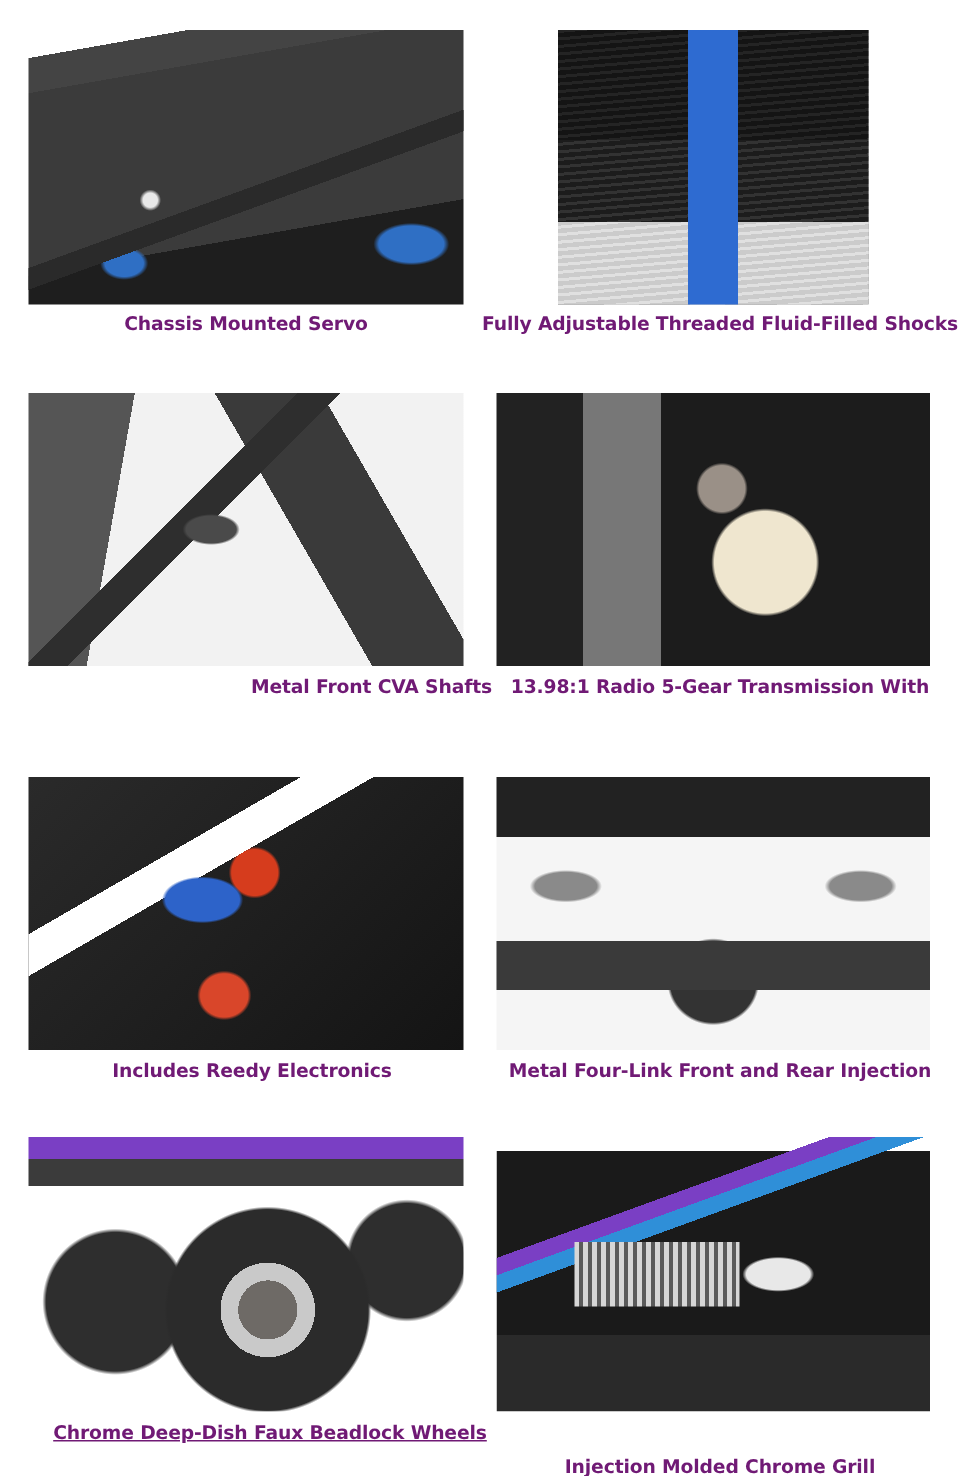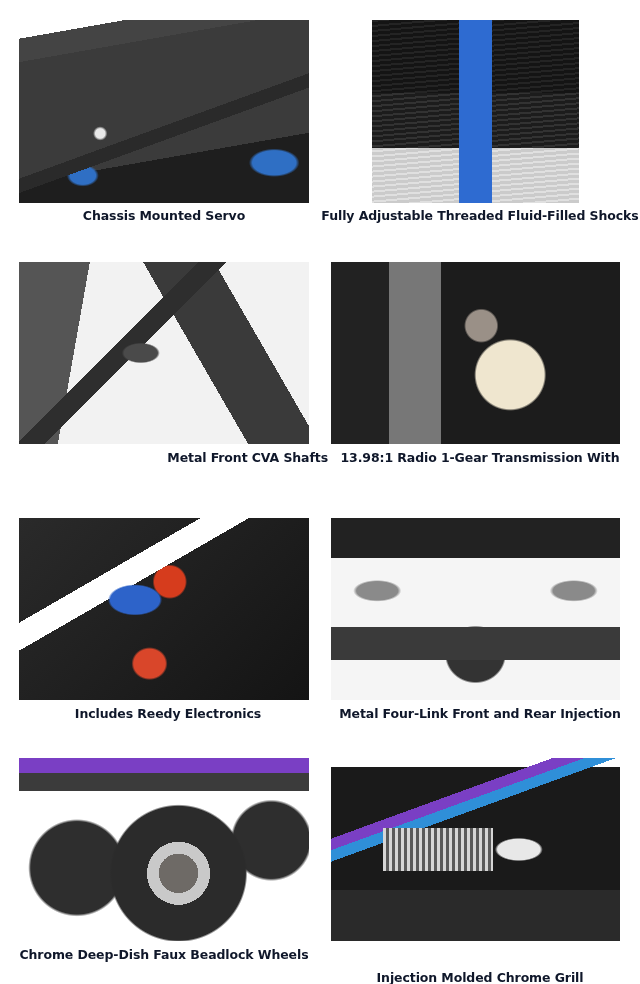--- a/index.html
+++ b/index.html
@@ -1,19 +1,19 @@
 <!DOCTYPE html>
 <html><head>
   <meta charset="utf-8">
   <style>
     html, body { margin: 0; padding: 0; background: #ffffff; }
     body { width: 640px; height: 984px; position: relative; overflow: hidden;
            font-family: "Liberation Sans", "DejaVu Sans", sans-serif; }
     .pic { position: absolute; overflow: hidden; background: #d9d9d9; }
-    .cap { position: absolute; text-align: center; color: #0f172a; font-weight: bold;
+    .cap { position: absolute; text-align: center; color: #701a75; font-weight: bold;
            font-size: 12.5px; line-height: 15px; letter-spacing: -0.1px;
            font-family: "DejaVu Sans", sans-serif; }
     .cap span { display: block; }
     
     .p-servo { background:
       radial-gradient(circle at 28% 62%, #e8e8e8 0 2%, transparent 3%),
       linear-gradient(160deg, transparent 0 55%, #2a2a2a 55% 60%, transparent 60%),
       radial-gradient(ellipse at 88% 78%, #2f6fc4 0 6%, transparent 7%),
       radial-gradient(ellipse at 22% 85%, #2f6fc4 0 4%, transparent 5%),
       linear-gradient(170deg, #fff 0 8%, #444 8% 18%, #3b3b3b 18% 70%, #1e1e1e 70%);
@@ -84,34 +84,34 @@
   <span>Fully Adjustable Threaded Fluid-Filled Shocks</span>
 </div>
 
 <div class="pic p-cva" style="left:17px; top:262px; width:230px; height:182px; left:19px; width:290px;"></div>
 <div class="cap" style="left:0; top:450px; width:328px;text-align:right;">
   <span>Metal Front CVA Shafts</span>
 </div>
 
 <div class="pic p-trans" style="left:331px; top:262px; width:289px; height:182px;"></div>
 <div class="cap" style="left:320px; top:450px; width:320px;">
-  <span>13.98:1 Radio 1-Gear Transmission With</span>
+  <span>13.98:1 Radio 5-Gear Transmission With</span>
 </div>
 
 <div class="pic p-reedy" style="left:19px; top:518px; width:290px; height:182px;"></div>
 <div class="cap" style="left:4px; top:706px; width:328px;">
   <span>Includes Reedy Electronics</span>
 </div>
 
 <div class="pic p-susp" style="left:331px; top:518px; width:289px; height:182px;"></div>
 <div class="cap" style="left:320px; top:706px; width:320px;">
   <span>Metal Four-Link Front and Rear Injection</span>
 </div>
 
 <div class="pic p-wheels" style="left:19px; top:758px; width:290px; height:183px;"></div>
-<div class="cap" style="left:0; top:947px; width:328px;">
+<div class="cap" style="left:16px; top:947px; width:328px;text-decoration:underline;">
   <span>Chrome Deep-Dish Faux Beadlock Wheels</span>
 </div>
 
 <div class="pic p-grill" style="left:331px; top:758px; width:289px; height:183px;"></div>
 <div class="cap" style="left:320px; top:970px; width:320px;">
   <span>Injection Molded Chrome Grill</span>
 </div>
 
 </body></html>

